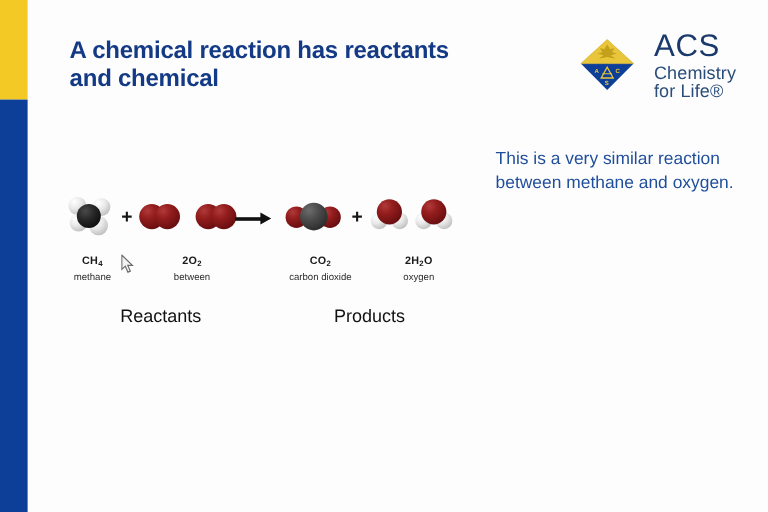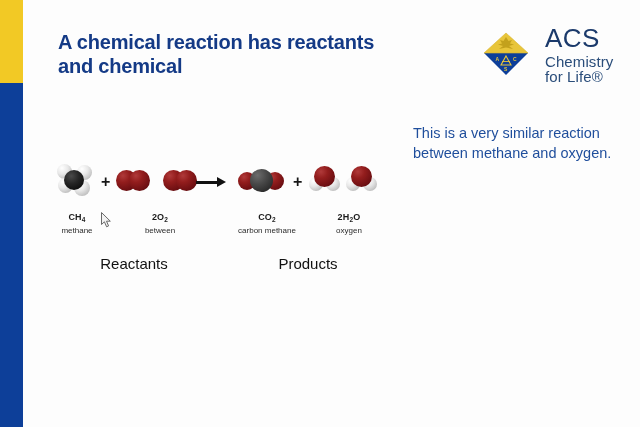--- a/index.html
+++ b/index.html
@@ -316,21 +316,21 @@
         <div class="name">methane</div>
       </div>
 
       <div class="lbl" style="left:83px; top:0px; width:58px;">
         <div class="formula"><span>2</span><span>O</span><sub>2</sub></div>
         <div class="name">between</div>
       </div>
 
       <div class="lbl" style="left:183px; top:0px; width:72px;">
         <div class="formula"><span>CO</span><sub>2</sub></div>
-        <div class="name">carbon methane</div>
+        <div class="name">carbon dioxide</div>
       </div>
 
       <div class="lbl" style="left:272px; top:0px; width:58px;">
         <div class="formula"><span>2</span><span>H</span><sub>2</sub><span>O</span></div>
         <div class="name">oxygen</div>
       </div>
     </div>
 
     <div class="caption" style="left:36px; width:100px;">Reactants</div>
     <div class="caption" style="left:210px; width:100px;">Products</div>

